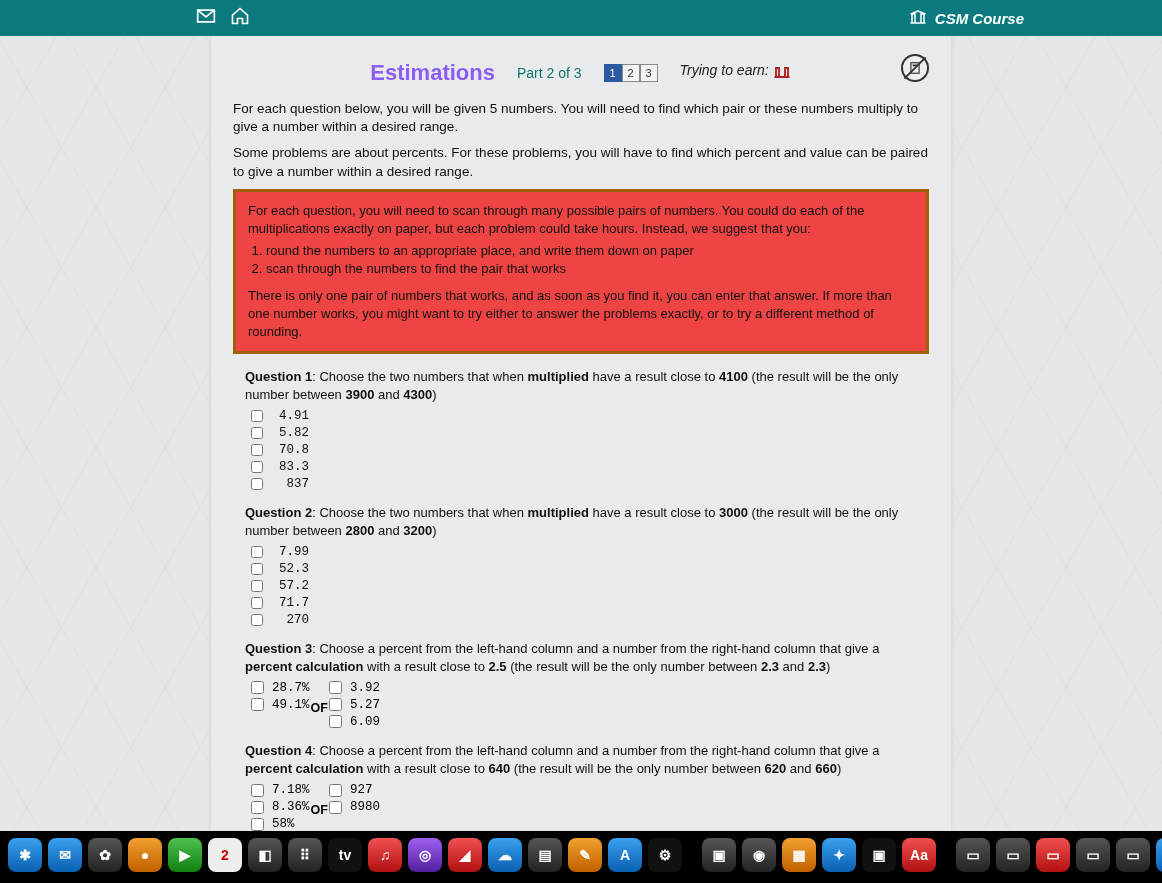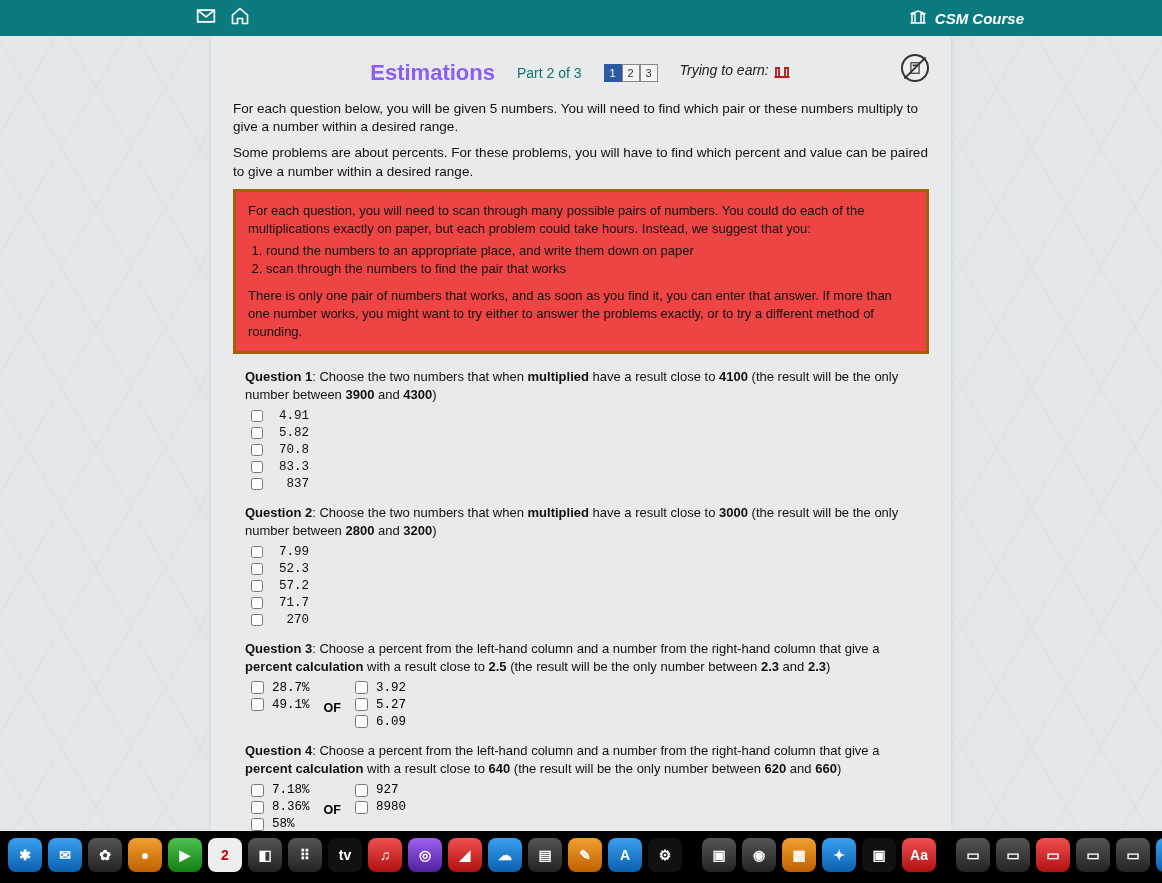--- a/index.html
+++ b/index.html
@@ -88,21 +88,21 @@
     margin: 6px 0 14px 0;
     background:#ef4444;
   }
   .hintbox ol { margin: 4px 0 8px 18px; }
   .question { font-size:13px; color:#111; margin: 8px 0 4px 12px; line-height:1.35;}
   .question b { font-weight:bold; }
   .opts { margin: 2px 0 12px 18px; font-size:12.5px; font-family: "Courier New", monospace; color:#111;}
   .opts .row { display:flex; align-items:center; height:17px;}
   .opts input[type=checkbox]{ width:12px; height:12px; }
   .num { display:inline-block; min-width:46px; text-align:right; }
-  .pct-grid { display:flex; align-items:flex-start; gap:14px; margin:2px 0 12px 18px; font-size:12.5px; font-family:"Courier New", monospace;}
+  .pct-grid { display:flex; align-items:flex-start; gap:1px; margin:2px 0 12px 18px; font-size:12.5px; font-family:"Courier New", monospace;}
   .pct-col .row{ display:flex; align-items:center; gap:8px; height:17px;}
   .of-label{ font-family:Liberation Sans, sans-serif; font-weight:bold; font-size:12.5px; align-self:center; padding-top:6px;}
   .check-btn {
     display:block;
     margin: 10px auto 4px auto;
     background:#1f5fb0;
     color:#fff;
     border:none;
     padding:8px 16px;
     font-size:13px;

